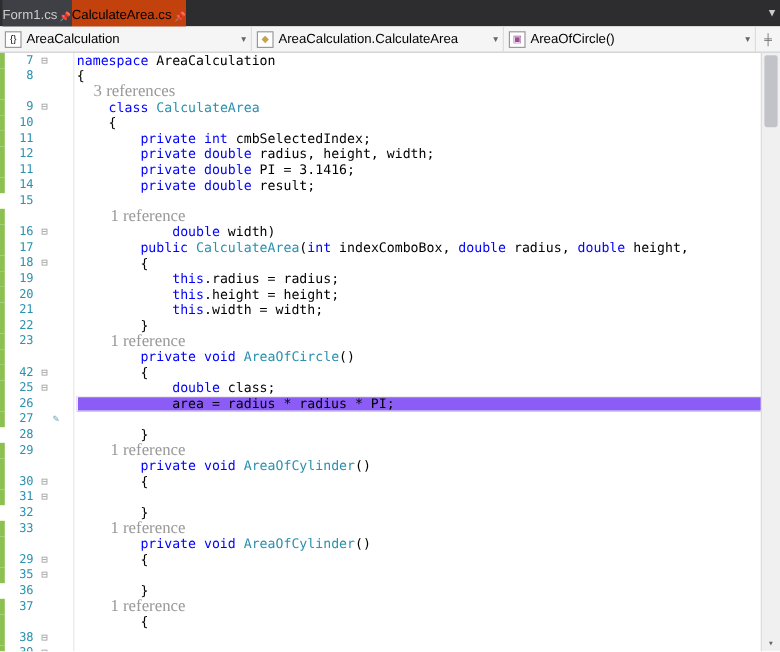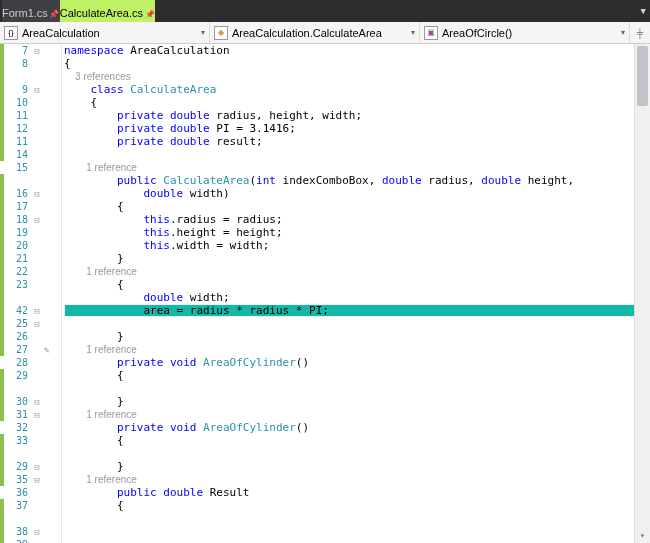--- a/index.html
+++ b/index.html
@@ -1,41 +1,41 @@
 <!DOCTYPE html>
 <html><head>
 <meta charset="utf-8">
 <style>
 *{margin:0;padding:0;box-sizing:border-box}
 body{font-family:Consolas,monospace;font-size:11px;background:#fff;overflow:hidden;width:650px;height:543px;position:relative}
 .tabs{display:flex;align-items:center;background:#2d2d30;height:22px;padding-left:2px}
 .tab{display:flex;align-items:flex-end;padding:3px 0;font-family:'Segoe UI',sans-serif;font-size:11px;color:#ccc;background:#2d2d30;cursor:pointer;height:22px;gap:2px}
-.tab.active{background:#bef264;color:#000}
+.tab.active{background:#c2410c;color:#000}
 .tab.pinned{background:#3f3f46}
 .tab-close{font-size:10px;margin-left:3px}
 .dd-arrow{margin-left:auto;color:#ccc;padding:0 4px;font-size:9px}
 .nav{display:flex;background:#f5f5f5;border-bottom:1px solid #ccc;height:22px;font-family:'Segoe UI',sans-serif;font-size:11px}
 .nav-box{flex:1;display:flex;align-items:center;padding:0 4px;border-right:1px solid #ddd;gap:4px}
 .nav-ico{width:14px;height:14px;display:inline-flex;align-items:center;justify-content:center;border:1px solid #999;font-size:8px;background:#fff}
 .nav-dd{margin-left:auto;font-size:8px;color:#666}
 .nav-end{width:20px;display:flex;align-items:center;justify-content:center;color:#666;font-size:9px}
 .editor{display:flex;height:calc(100% - 44px);overflow:hidden;position:relative}
 .gutter{width:62px;background:#fff;border-right:1px solid #e8e8e8;flex-shrink:0}
 .line{display:flex;height:13px;align-items:center}
 .lnum{width:28px;text-align:right;color:#2b91af;padding-right:4px;font-size:10px}
 .fold{width:10px;text-align:center;color:#999;font-size:9px;cursor:pointer}
 .mark{width:4px;height:13px;background:#8cc152}
 .mark.none{background:transparent}
 .mark.highlight{background:#8cc152}
 .code{flex:1;position:relative;padding-left:2px}
 .cline{height:13px;line-height:13px;white-space:pre;font-size:11px;color:#000}
-.cline.hl{background:#14b8a6;box-shadow:inset 0 0 0 1px #eee}
+.cline.hl{background:#8b5cf6;box-shadow:inset 0 0 0 1px #eee}
 .kw{color:#0000ff}
 .cls{color:#2b91af}
-.ref{color:#999;font-size:10px;font-family:Liberation Sans, sans-serif}
+.ref{color:#999;font-size:14px;font-family:Liberation Serif, serif}
 .scroll-v{position:absolute;right:0;top:44px;bottom:0;width:16px;background:#f0f0f0;border-left:1px solid #ddd}
 .scroll-thumb{position:absolute;top:2px;left:2px;right:2px;height:60px;background:#c2c3c9;border-radius:2px}
 .scroll-arrow{position:absolute;left:0;right:0;height:14px;text-align:center;font-size:8px;color:#666;line-height:14px}
 .sa-up{top:0}
 .sa-down{bottom:0}
 </style>
 </head>
 <body>
 
 <div class="tabs">
@@ -269,50 +269,51 @@
         <div class="lnum">39</div>
         <div class="fold">⊟</div>
       </div>
     </div>
   <div class="code" id="code">
       <div class="cline"><span class="kw">namespace</span><span> AreaCalculation</span></div>
       <div class="cline"><span>{</span></div>
       <div class="cline"><span class="ref">    3 references</span></div>
       <div class="cline"><span>    </span><span class="kw">class</span><span> </span><span class="cls">CalculateArea</span></div>
       <div class="cline"><span>    {</span></div>
+      <div class="cline"><span>        </span><span class="kw">private</span><span> </span><span class="kw">int</span><span> cmbSelectedIndex;</span></div>
       <div class="cline"><span>        </span><span class="kw">private</span><span> </span><span class="kw">double</span><span> radius, height, width;</span></div>
       <div class="cline"><span>        </span><span class="kw">private</span><span> </span><span class="kw">double</span><span> PI = 3.1416;</span></div>
       <div class="cline"><span>        </span><span class="kw">private</span><span> </span><span class="kw">double</span><span> result;</span></div>
       <div class="cline"><span></span></div>
       <div class="cline"><span class="ref">        1 reference</span></div>
+      <div class="cline"><span>            </span><span class="kw">double</span><span> width)</span></div>
       <div class="cline"><span>        </span><span class="kw">public</span><span> </span><span class="cls">CalculateArea</span><span>(</span><span class="kw">int</span><span> indexComboBox, </span><span class="kw">double</span><span> radius, </span><span class="kw">double</span><span> height,</span></div>
-      <div class="cline"><span>            </span><span class="kw">double</span><span> width)</span></div>
       <div class="cline"><span>        {</span></div>
       <div class="cline"><span>            </span><span class="kw">this</span><span>.radius = radius;</span></div>
       <div class="cline"><span>            </span><span class="kw">this</span><span>.height = height;</span></div>
       <div class="cline"><span>            </span><span class="kw">this</span><span>.width = width;</span></div>
       <div class="cline"><span>        }</span></div>
       <div class="cline"><span class="ref">        1 reference</span></div>
-      <div class="cline"><span>        {</span></div>
-      <div class="cline"><span>            </span><span class="kw">double</span><span> width;</span></div>
+      <div class="cline"><span>        </span><span class="kw">private</span><span> </span><span class="kw">void</span><span> </span><span class="cls">AreaOfCircle</span><span>()</span></div>
+      <div class="cline"><span>        {</span></div>
+      <div class="cline"><span>            </span><span class="kw">double</span><span> class;</span></div>
       <div class="cline hl"><span>            area = radius * radius * PI;</span></div>
       <div class="cline"><span></span></div>
       <div class="cline"><span>        }</span></div>
       <div class="cline"><span class="ref">        1 reference</span></div>
       <div class="cline"><span>        </span><span class="kw">private</span><span> </span><span class="kw">void</span><span> </span><span class="cls">AreaOfCylinder</span><span>()</span></div>
       <div class="cline"><span>        {</span></div>
       <div class="cline"><span></span></div>
       <div class="cline"><span>        }</span></div>
       <div class="cline"><span class="ref">        1 reference</span></div>
       <div class="cline"><span>        </span><span class="kw">private</span><span> </span><span class="kw">void</span><span> </span><span class="cls">AreaOfCylinder</span><span>()</span></div>
       <div class="cline"><span>        {</span></div>
       <div class="cline"><span></span></div>
       <div class="cline"><span>        }</span></div>
       <div class="cline"><span class="ref">        1 reference</span></div>
-      <div class="cline"><span>        </span><span class="kw">public</span><span> </span><span class="kw">double</span><span> Result</span></div>
       <div class="cline"><span>        {</span></div>
     </div>
 </div>
 
 <div class="scroll-v">
   <div class="scroll-arrow sa-up">▴</div>
   <div class="scroll-thumb"></div>
   <div class="scroll-arrow sa-down">▾</div>
 </div>
 

